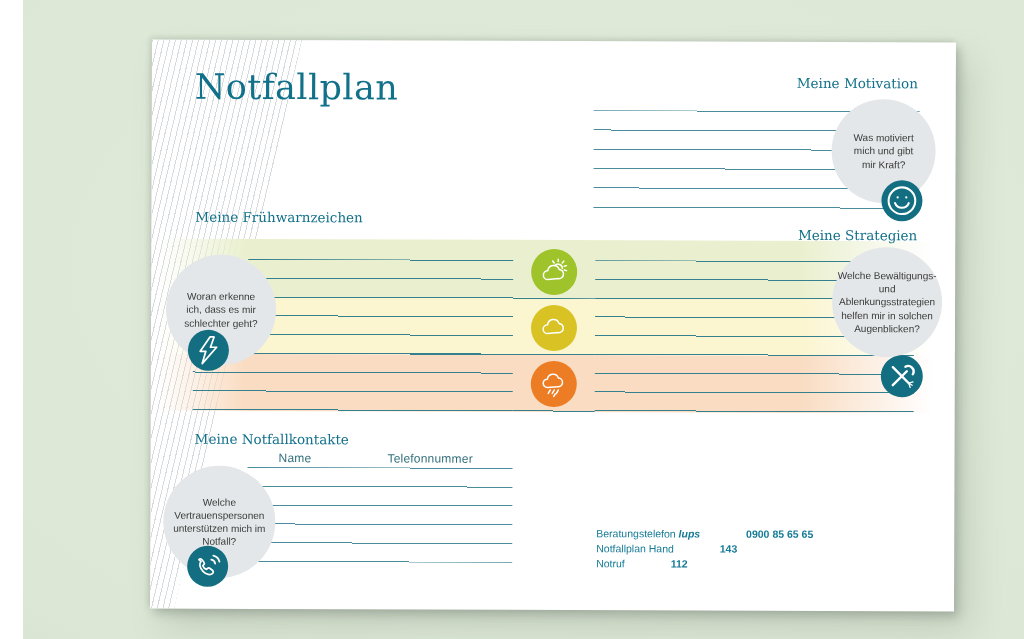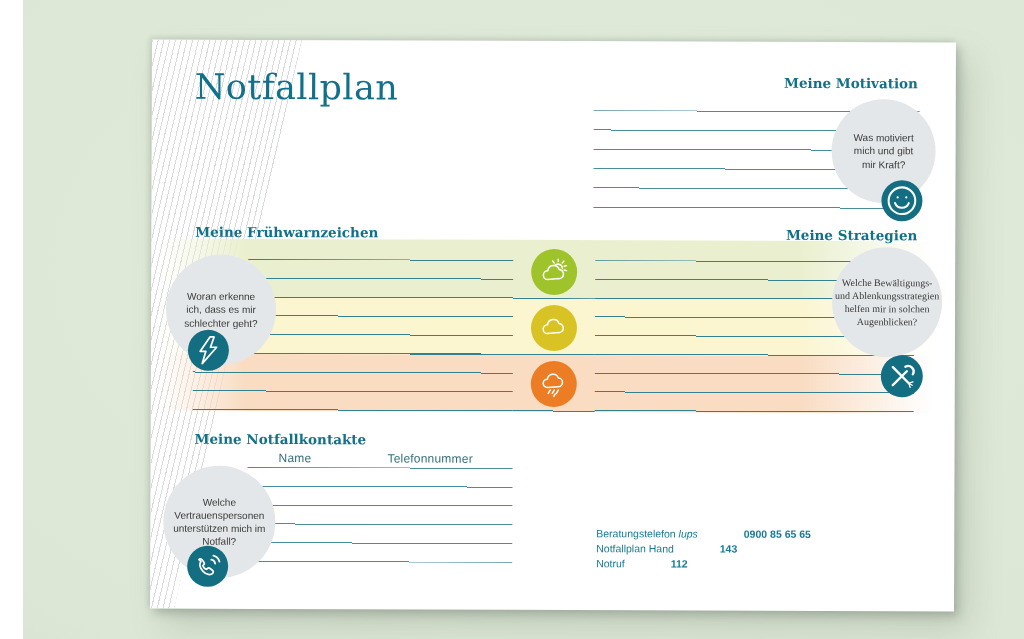--- a/index.html
+++ b/index.html
@@ -18,25 +18,25 @@
     position:absolute;inset:0;
     background:repeating-linear-gradient(103deg, rgba(168,175,180,.45) 0 1px, rgba(255,255,255,0) 1px 5.6px);
     clip-path:polygon(0 0, 150px 0, 24px 100%, 0 100%);
   }
   .title{
     position:absolute;left:43px;top:26px;margin:0;
     font-family:"DejaVu Serif",serif;font-weight:normal;font-size:35px;line-height:1.2;
     color:var(--heading-teal,#11708a);letter-spacing:.4px;
   }
   .sec-h{
-    position:absolute;margin:0;font-family:"DejaVu Serif",serif;font-weight:bold;
+    position:absolute;margin:0;font-family:"DejaVu Serif",serif;font-weight:normal;
     font-size:13.5px;line-height:1.2;color:var(--heading-teal,#11708a);
   }
   .h-motivation{top:33px;right:38px;}
-  .h-fruehwarn{top:184px;left:44px;}
+  .h-fruehwarn{top:169px;left:44px;}
   .h-strategien{top:185px;right:38px;}
   .h-kontakte{top:391px;left:44px;}
 
   .band{position:absolute;left:8px;width:782px;}
   .band-good{top:199px;height:57.5px;
     background:linear-gradient(90deg, rgba(234,240,207,0) 0%, rgba(234,240,207,1) 11%, rgba(234,240,207,1) 82%, rgba(234,240,207,0) 99%);}
   .band-medium{top:256.5px;height:57.5px;
     background:linear-gradient(90deg, rgba(251,245,208,0) 0%, rgba(251,245,208,1) 11%, rgba(251,245,208,1) 82%, rgba(251,245,208,0) 99%);}
   .band-bad{top:314px;height:57px;
     background:linear-gradient(90deg, rgba(249,220,194,0) 0%, rgba(249,220,194,1) 11%, rgba(249,220,194,1) 82%, rgba(249,220,194,0) 99%);}
@@ -67,35 +67,35 @@
 
   .bubble{position:absolute;border-radius:50%;background:var(--bubble-gray,#e3e7e9);
     display:flex;align-items:center;justify-content:center;text-align:center;
     color:#3a3a39;font-size:10px;line-height:1.32;}
   .bubble span{display:block;}
   .bubble-motivation{left:680px;top:57px;width:104px;height:104px;}
   .bubble-motivation span{width:74px;}
   .bubble-fruehwarn{left:15px;top:215px;width:110px;height:110px;}
   .bubble-fruehwarn span{width:80px;}
   .bubble-strategien{left:681px;top:205px;width:110px;height:110px;}
-  .bubble-strategien span{width:106px;font-family:Liberation Serif, serif;}
+  .bubble-strategien span{width:106px;}
   .bubble-kontakte{left:13px;top:426px;width:112px;height:112px;}
   .bubble-kontakte span{width:100px;}
 
   .badge{position:absolute;border-radius:50%;background:var(--teal,#136e82);
     display:flex;align-items:center;justify-content:center;}
   .badge-smiley{left:730px;top:138px;width:41px;height:41px;}
   .badge-lightning{left:37px;top:290px;width:41px;height:41px;}
   .badge-tools{left:730px;top:313px;width:42px;height:42px;}
   .badge-phone{left:37px;top:506px;width:41px;height:41px;}
 
   .hotlines{position:absolute;left:446px;top:485px;color:var(--hotline-teal,#157a96);
     font-size:10.5px;line-height:15px;}
   .hotlines b{font-weight:bold;padding-left:43px;}
-  .hotlines em{font-style:italic;}
+  .hotlines em{font-style:italic;font-weight:bold;}
 </style>
 </head>
 <body>
 
 <div class="stage">
   <div class="page">
 
     <div class="stripes"></div>
 
     <h1 class="title">Notfallplan</h1>

